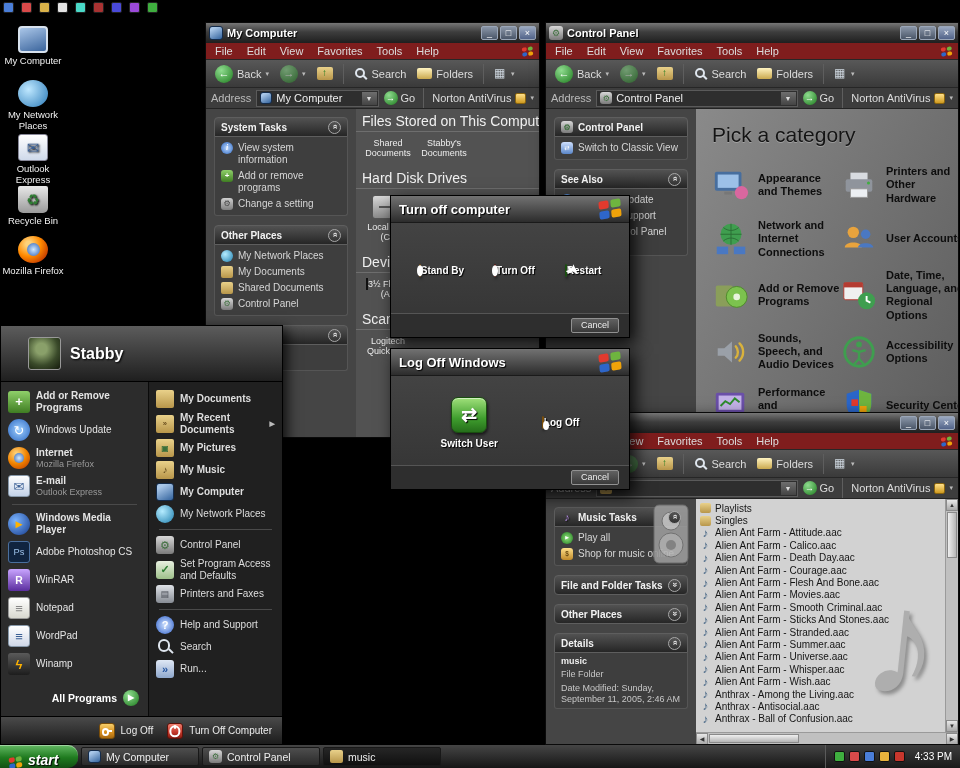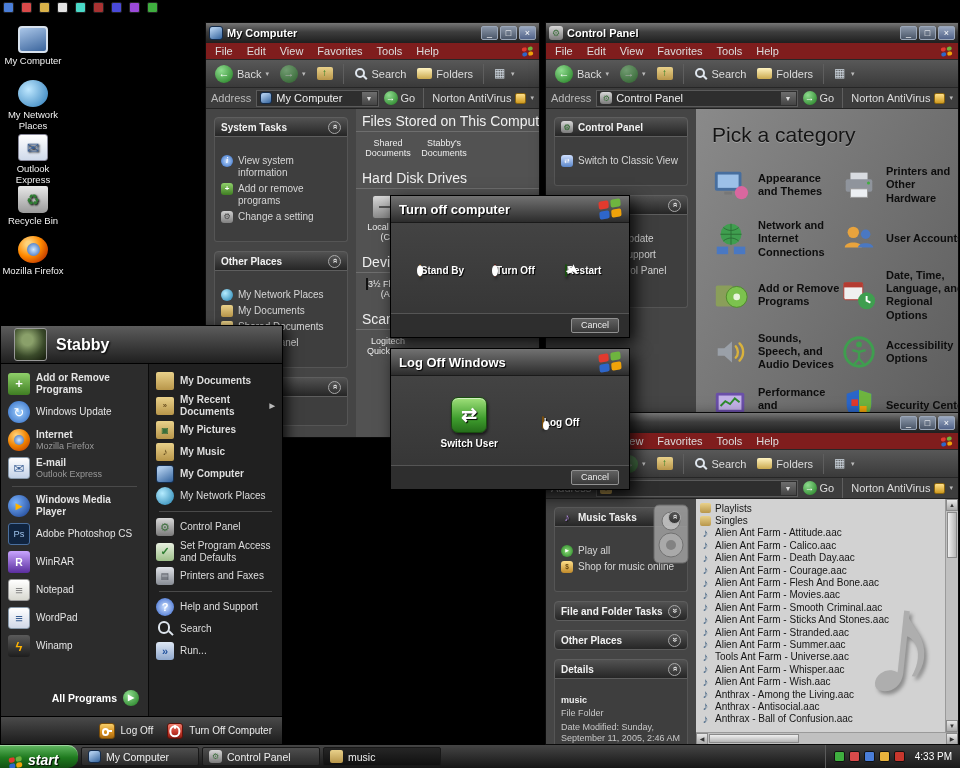--- a/index.html
+++ b/index.html
@@ -99,21 +99,21 @@
 .gocirc{width:14px;height:14px;border-radius:50%;background:radial-gradient(circle at 35% 30%,#8fdc8f,#1d7a1d);color:#fff;font-size:9px;line-height:14px;text-align:center;font-weight:bold}
 .norton{display:flex;align-items:center;gap:4px;color:#ddd;white-space:nowrap}
 .nico{width:11px;height:11px;background:linear-gradient(#ffe08a,#cf9a1f);border:1px solid #8a6510;border-radius:2px}
 .xbody{flex:1;display:flex;min-height:0}
 
 
 .tpanel{width:150px;background:#454545;padding:8px;flex:none;overflow:hidden;position:relative}
 .grp{margin-bottom:9px}
 .ghd{display:flex;align-items:center;gap:5px;height:20px;padding:0 6px;background:linear-gradient(#525252,#262626);border:1px solid #5e5e5e;border-radius:4px 4px 0 0;color:#f2f2f2;font-weight:bold;font-size:10px;white-space:nowrap}
 .grp.col .ghd{border-radius:4px}
-.gbd{background:#3e3e3e;border:1px solid #555;border-top:none;padding:14px 6px;border-radius:0 0 3px 3px}
+.gbd{background:#3e3e3e;border:1px solid #555;border-top:none;padding:1px 6px;border-radius:0 0 3px 3px}
 .titem{display:flex;align-items:flex-start;gap:5px;margin:4px 0;font-size:10px;color:#d6d6d6;line-height:1.2}
 .mi{width:12px;height:12px;font-size:8px}
 .chev{margin-left:auto;width:13px;height:13px;border:1px solid #a8a8a8;border-radius:50%;position:relative;flex:none;background:linear-gradient(#555,#333)}
 .chev::after{content:"»";position:absolute;left:50%;top:50%;color:#e8e8e8;font-size:9px;font-weight:bold}
 .chev.up::after{transform:translate(-50%,-52%) rotate(-90deg)}
 .chev.dn::after{transform:translate(-50%,-52%) rotate(90deg)}
 .det div{font-size:9px;color:#c8c8c8;margin:2px 0;line-height:1.25}
 .det .dname{font-weight:bold;color:#eee}
 
 
@@ -169,21 +169,21 @@
 .swc{display:flex;align-items:center;justify-content:center}
 .swc::after{content:"⇄";color:#fff;font-size:19px;font-weight:bold}
 .keyic::after{content:"";position:absolute;left:16%;top:34%;width:26%;height:26%;border:3px solid #fff;border-radius:50%}
 .keyic::before{content:"";position:absolute;right:10%;top:46%;width:40%;height:3px;background:#fff}
 .keyic.smico::after{border-width:2px}.keyic.smico::before{height:2px}
 .dfoot{height:24px;background:#2e2e2e;border-top:1px solid #555;display:flex;justify-content:flex-end;align-items:center;padding:0 10px;flex:none}
 .cancel{min-width:48px;height:15px;background:linear-gradient(#616161,#3a3a3a);border:1px solid #919191;border-radius:2px;color:#eee;font-size:9px;text-align:center;line-height:13px;padding:0 6px}
 
 
 #startmenu{position:absolute;left:0;top:325px;width:283px;height:420px;z-index:6;border:1px solid #000;box-shadow:inset 0 0 0 1px #5a5a5a,4px 4px 12px rgba(0,0,0,.8);display:flex;flex-direction:column;background:#262626}
-.shead{height:38px;background:linear-gradient(#5c5c5c,#1f1f1f);display:flex;align-items:center;gap:9px;padding:0 13px;flex:none;border-bottom:1px solid #000}
+.shead{height:56px;background:linear-gradient(#5c5c5c,#1f1f1f);display:flex;align-items:center;gap:9px;padding:0 27px;flex:none;border-bottom:1px solid #000}
 .avatar{width:33px;height:33px;border:1px solid #999;border-radius:3px;background:radial-gradient(circle at 40% 35%,#8aa06a 20%,#3a4a2a 60%,#141a0c)}
 .uname{font-size:16px;font-weight:bold;color:#fff;text-shadow:1px 1px 2px #000}
 .scols{flex:1;display:flex;min-height:0}
 .scol-l{width:148px;background:#2c2c2c;border-right:1px solid #0a0a0a;padding:5px 3px;display:flex;flex-direction:column}
 .scol-r{flex:1;background:#202020;padding:6px 2px}
 .slrow{display:flex;align-items:center;gap:6px;padding:3px 4px;min-height:25px}
 .sic{width:22px;height:22px;font-size:13px}
 .slt{font-size:10px;color:#e4e4e4;line-height:1.15;width:108px}
 .slt b{display:block;font-weight:normal}
 .slrow.b .slt b{font-weight:bold}
@@ -794,21 +794,21 @@
             <span>Alien Ant Farm - Stranded.aac</span>
           </div>
 
           <div class="frow">
             <span class="fli gic f-note"></span>
             <span>Alien Ant Farm - Summer.aac</span>
           </div>
 
           <div class="frow">
             <span class="fli gic f-note"></span>
-            <span>Tools Ant Farm - Universe.aac</span>
+            <span>Alien Ant Farm - Universe.aac</span>
           </div>
 
           <div class="frow">
             <span class="fli gic f-note"></span>
             <span>Alien Ant Farm - Whisper.aac</span>
           </div>
 
           <div class="frow">
             <span class="fli gic f-note"></span>
             <span>Alien Ant Farm - Wish.aac</span>

